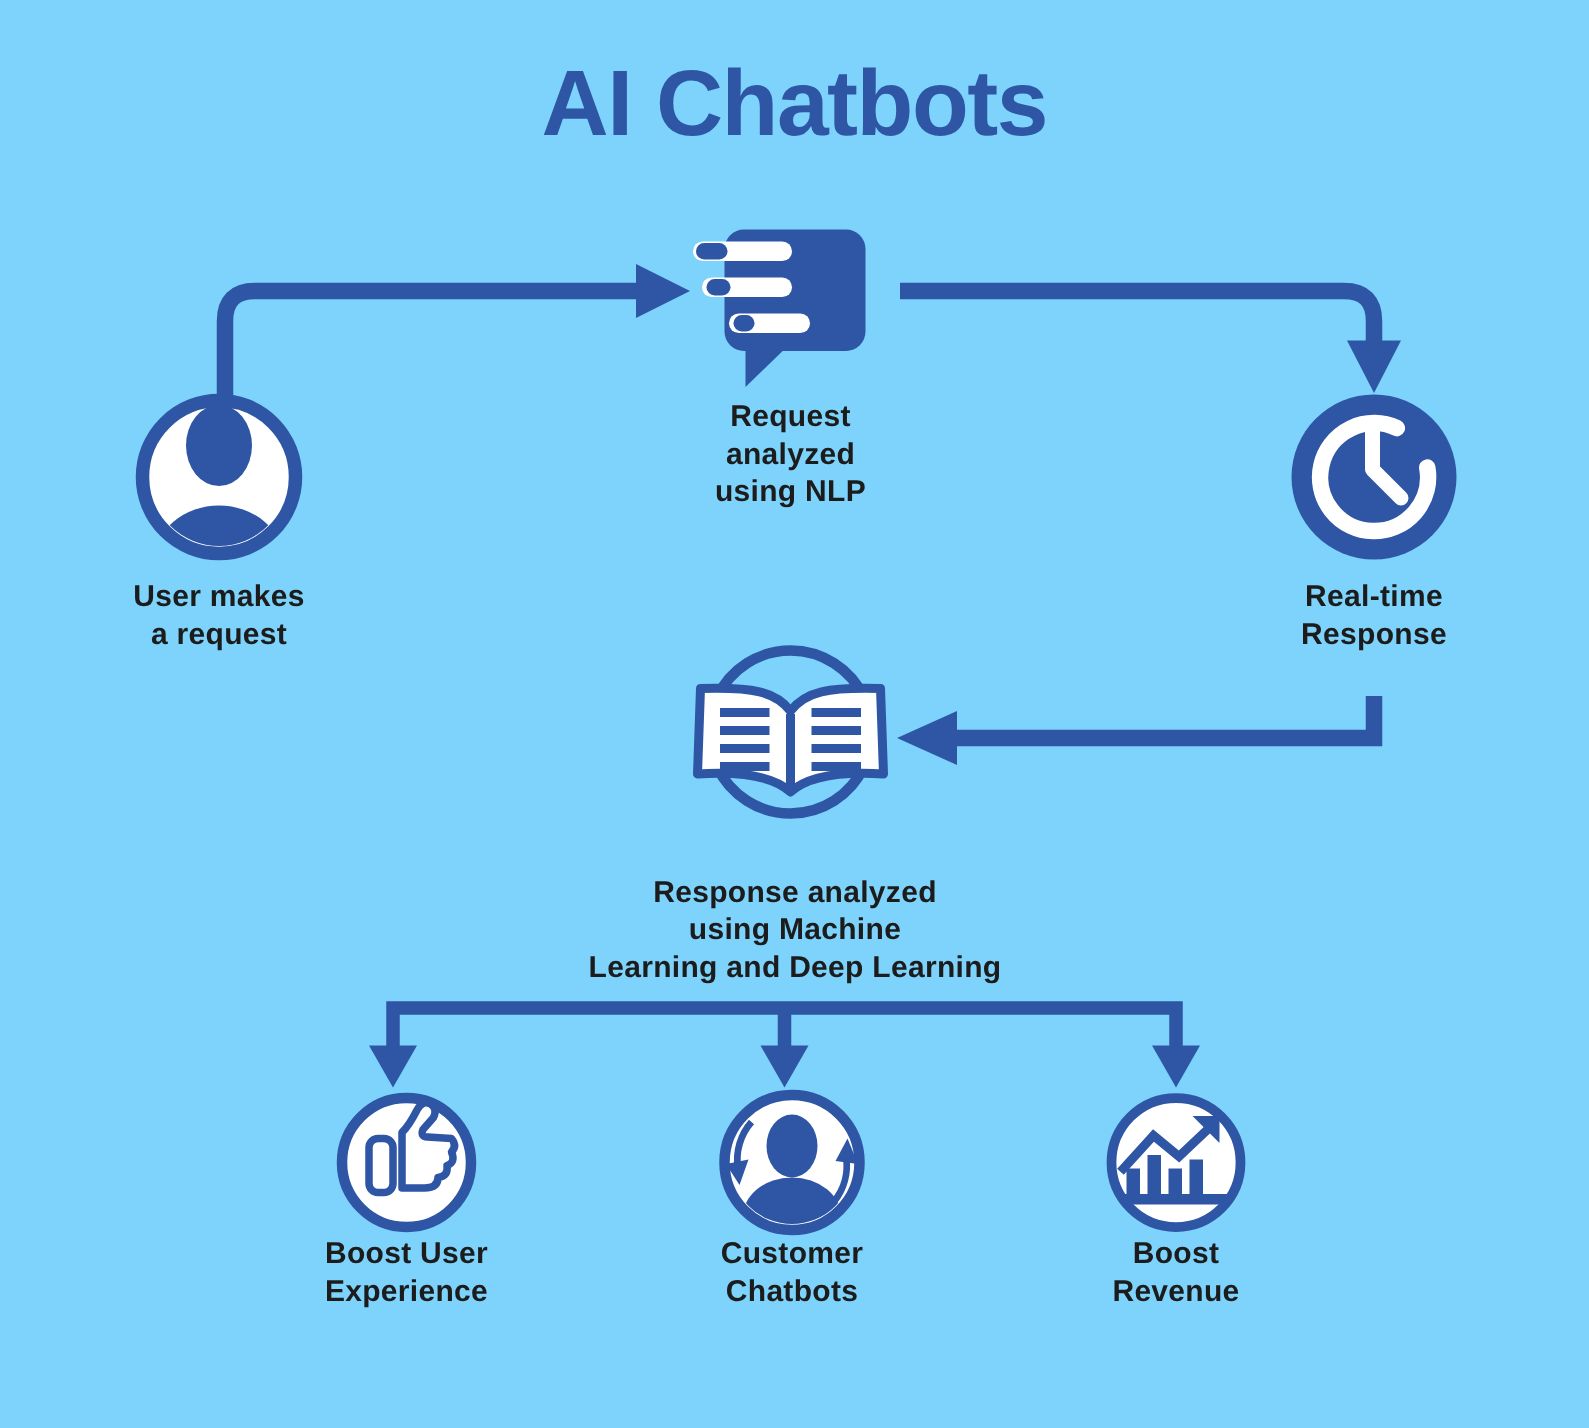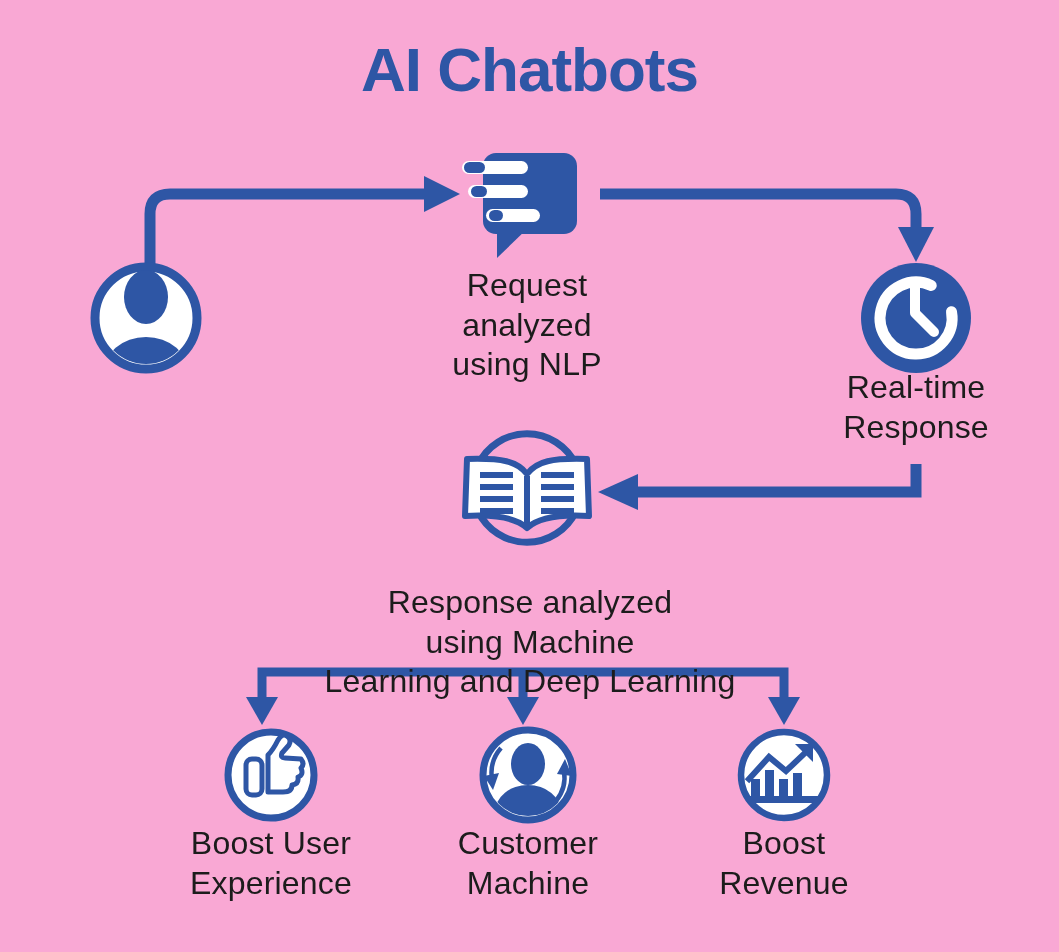--- a/index.html
+++ b/index.html
@@ -1,46 +1,46 @@
 <!DOCTYPE html>
 <html><head>
 <meta charset="utf-8">
 <style>
   html,body{margin:0;padding:0;background:#ffffff;}
   .canvas{
     position:relative;
     width:1059px;height:952px;
-    background:#f9a8d4;
+    background:#7dd3fc;
     font-family:"Liberation Sans", sans-serif;
     overflow:hidden;
   }
   .title{
     position:absolute;
     left:0;top:34px;width:100%;
     text-align:center;
     font-size:62px;
     font-weight:700;
     letter-spacing:-1px;
     color:#2E56A5;
     margin:0;
   }
   .flow-svg{position:absolute;left:0;top:0;}
   .lbl{
     position:absolute;
-    font-weight:400;
-    font-size:32px;
+    font-weight:700;
+    font-size:20px;
     line-height:1.24;
     color:#1C1C1C;
     text-align:center;
     white-space:pre-line;
     letter-spacing:0.2px;
   }
   .lbl-user     {left:26px;  top:386px; width:240px;}
   .lbl-request  {left:407px; top:266px; width:240px;}
-  .lbl-realtime {left:796px; top:368px; width:240px;}
+  .lbl-realtime {left:796px; top:386px; width:240px;}
   .lbl-response {left:310px; top:583px; width:440px;}
   .lbl-benefit1 {left:151px; top:824px; width:240px;}
   .lbl-benefit2 {left:408px; top:824px; width:240px;}
   .lbl-benefit3 {left:664px; top:824px; width:240px;}
 </style>
 </head>
 <body>
 
 <div class="canvas">
 
@@ -135,28 +135,30 @@
       <rect x="747" y="796" width="74" height="7" rx="2" fill="#2E56A5"></rect>
       <rect x="751" y="779" width="9" height="17" fill="#2E56A5"></rect>
       <rect x="765" y="770" width="9" height="26" fill="#2E56A5"></rect>
       <rect x="779" y="779" width="9" height="17" fill="#2E56A5"></rect>
       <rect x="793" y="773" width="9" height="23" fill="#2E56A5"></rect>
       <polyline points="749,779 769,757 786,771 805,753" fill="none" stroke="#2E56A5" stroke-width="6" stroke-linecap="square"></polyline>
       <polygon points="795,744 813,744 813,762" fill="#2E56A5"></polygon>
     </g>
   </svg>
 
+  <div class="lbl lbl-user">User makes
+a request</div>
   <div class="lbl lbl-request">Request
 analyzed
 using NLP</div>
   <div class="lbl lbl-realtime">Real-time
 Response</div>
   <div class="lbl lbl-response">Response analyzed
 using Machine
 Learning and Deep Learning</div>
   <div class="lbl lbl-benefit1">Boost User
 Experience</div>
   <div class="lbl lbl-benefit2">Customer
-Machine</div>
+Chatbots</div>
   <div class="lbl lbl-benefit3">Boost
 Revenue</div>
 
 </div>
 
 </body></html>

